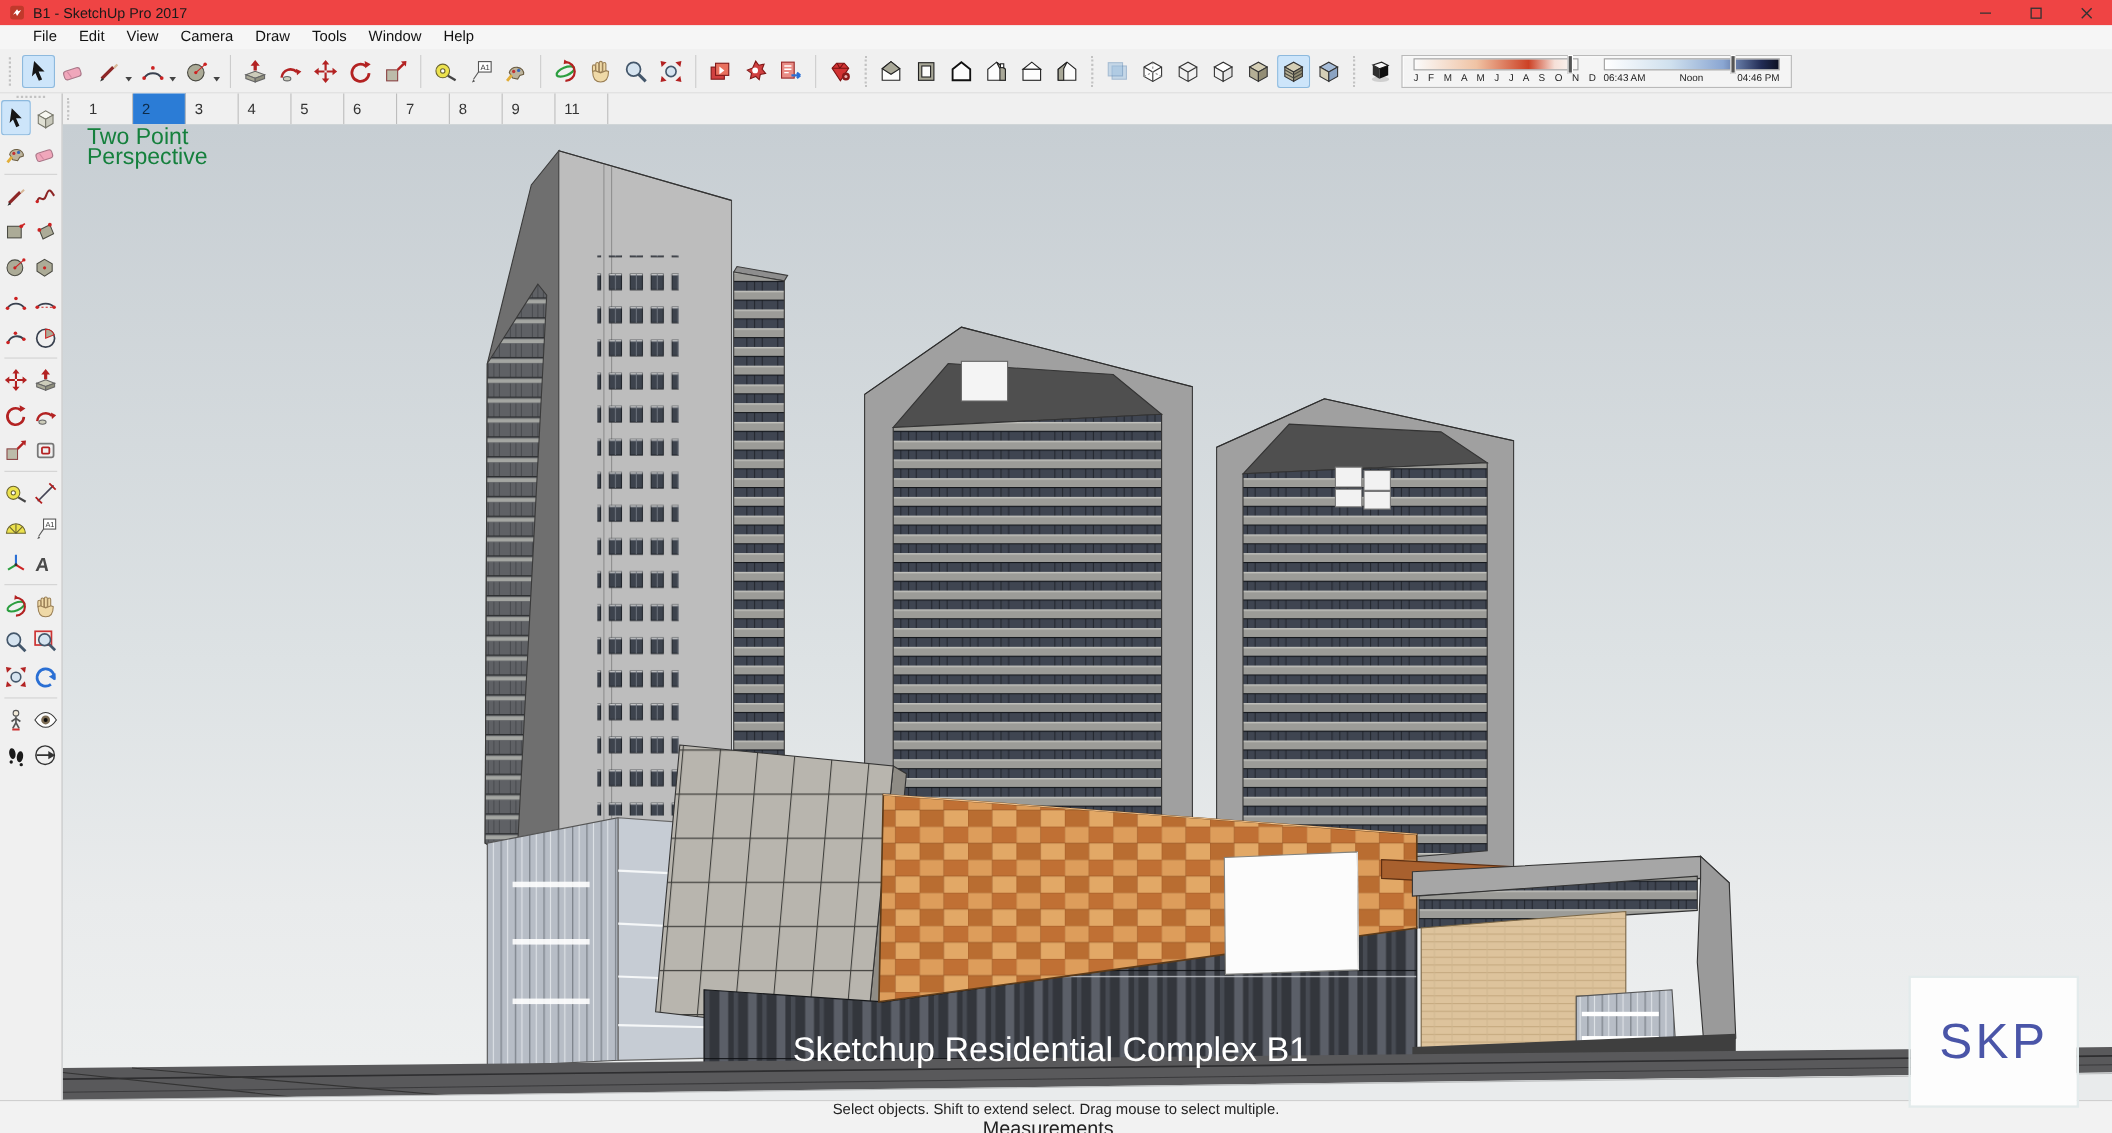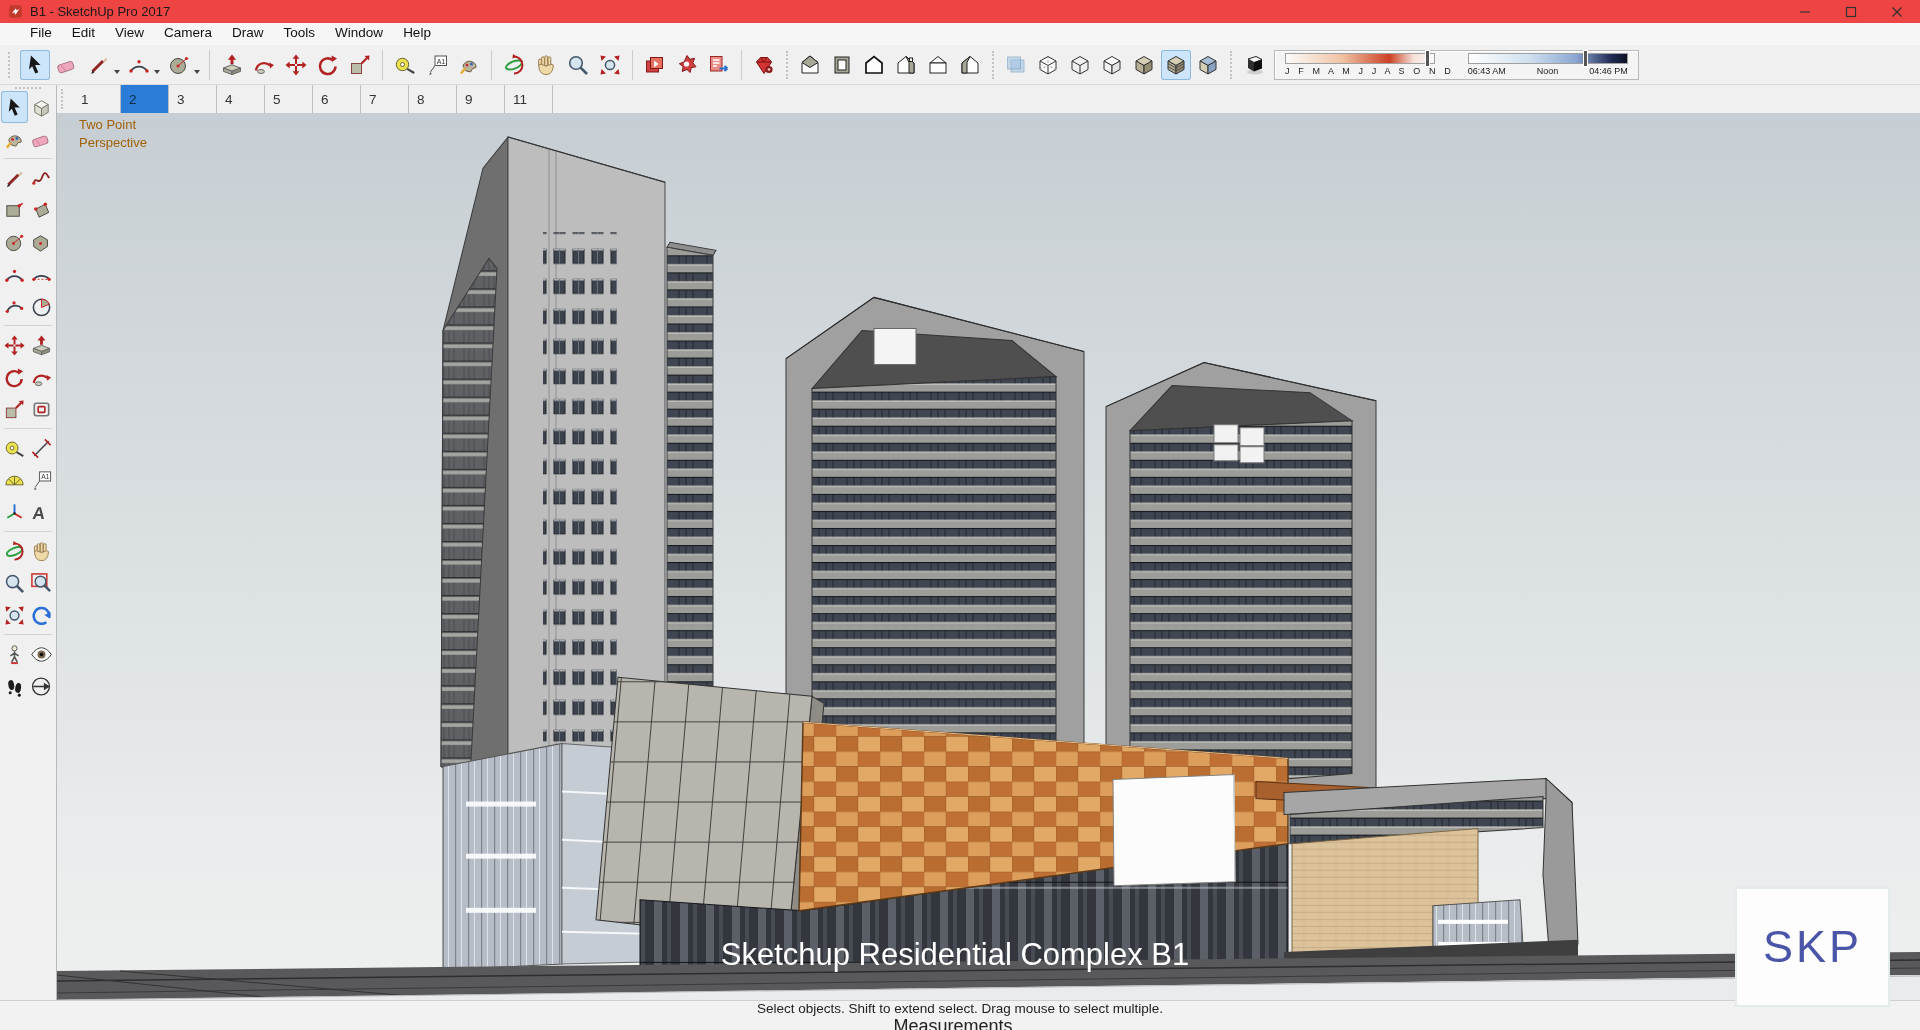--- a/index.html
+++ b/index.html
@@ -21,21 +21,21 @@
            border-bottom:1px solid #d9d9d9;display:flex;align-items:center;padding-left:8px;box-sizing:border-box;}
   .tb-grip{width:4px;height:26px;border-left:2px dotted #c2c2c2;margin-right:5px;}
   .tbtn{width:30px;height:30px;display:flex;align-items:center;justify-content:center;border-radius:3px;margin:0 1px;}
   .tbtn svg{width:24px;height:24px;}
   .tbtn.sel{background:#cde5fa;box-shadow:0 0 0 1px #8db9dd inset;}
   .caret{width:0;height:0;border-left:3.5px solid transparent;border-right:3.5px solid transparent;
          border-top:4px solid #444;margin:14px 3px 0 -1px;}
   .sep{width:1px;height:30px;background:#cccccc;margin:0 6px;}
   .dsep{width:0;height:28px;border-left:2px dotted #c2c2c2;margin:0 6px;}
   
-  .shpanel{display:flex;align-items:center;gap:14px;background:#f4f4f4;border:1px solid #b9b9b9;
+  .shpanel{display:flex;align-items:center;gap:4px;background:#f4f4f4;border:1px solid #b9b9b9;
            box-shadow:1px 1px 0 #fff inset;padding:3px 10px;margin-left:4px;height:30px;box-sizing:border-box;}
   .slider{position:relative;}
   .track{height:9px;border:1px solid #a0a0a0;}
   .track.date{width:148px;background:linear-gradient(90deg,#fbfbfb,#f0c3a4 38%,#cc4125 70%,#f6e0d8 86%,#fbfbfb);}
   .track.time{width:158px;background:linear-gradient(90deg,#ffffff,#cfe0ee 38%,#8aa6d2 68%,#20складка2c55 90%,#0d1122);}
   .thumb{position:absolute;top:-3px;width:3px;height:15px;background:#555;border:1px solid #fff;}
   .slabels{display:flex;justify-content:space-between;font-size:9px;color:#222;margin-top:2px;}
   .months{font-size:9px;letter-spacing:3.1px;color:#222;margin-top:2px;white-space:nowrap;}
   
   .tabsrow{position:absolute;left:57px;top:85px;right:0;height:28px;background:#f0f0f0;
@@ -49,21 +49,21 @@
                border-right:1px solid #b9b9b9;display:flex;flex-direction:column;align-items:center;padding-top:2px;box-sizing:border-box;}
   .lt-grip{width:26px;border-top:2px dotted #c2c2c2;margin-bottom:2px;}
   .ltrow{display:flex;}
   .ltbtn{width:27px;height:32px;display:flex;align-items:center;justify-content:center;border-radius:3px;}
   .ltbtn svg{width:23px;height:23px;}
   .ltbtn.sel{background:#cde5fa;box-shadow:0 0 0 1px #8db9dd inset;}
   .ltdiv{width:48px;border-top:1px solid #d2d2d2;margin:3px 0;}
   
   .viewport{position:absolute;left:57px;top:113px;right:0;bottom:30px;overflow:hidden;background:#dfe4e6;}
   .scene{position:absolute;inset:0;width:100%;height:100%;}
-  .cameralabel{position:absolute;left:22px;top:3px;font-size:13px;line-height:18px;color:#a16207;}
+  .cameralabel{position:absolute;left:22px;top:3px;font-size:21px;line-height:18px;color:#15803d;}
   
   .skplogo{position:absolute;left:1737px;top:889px;width:151px;height:116px;background:#fdfdfd;
            border:3px solid #43545­2;outline:2px solid #e3ebec;box-sizing:border-box;display:flex;flex-direction:row;z-index:5;
            border-color:#435452;}
   .skp-bar-top{height:14px;background:#0b0b0b;border-bottom:1px solid #d9a9c2;}
   .skp-mid{flex:1;display:flex;align-items:center;justify-content:center;}
   .skp-text{font-size:45px;color:#4a55a8;letter-spacing:3px;font-weight:500;}
   .skp-bar-bot{height:21px;background:#0b0b0b;border-top:1px solid #d9a9c2;}
   
   .statusbar{position:absolute;left:0;bottom:0;width:100%;height:30px;background:#f2f2f2;border-top:1px solid #cfcfcf;

